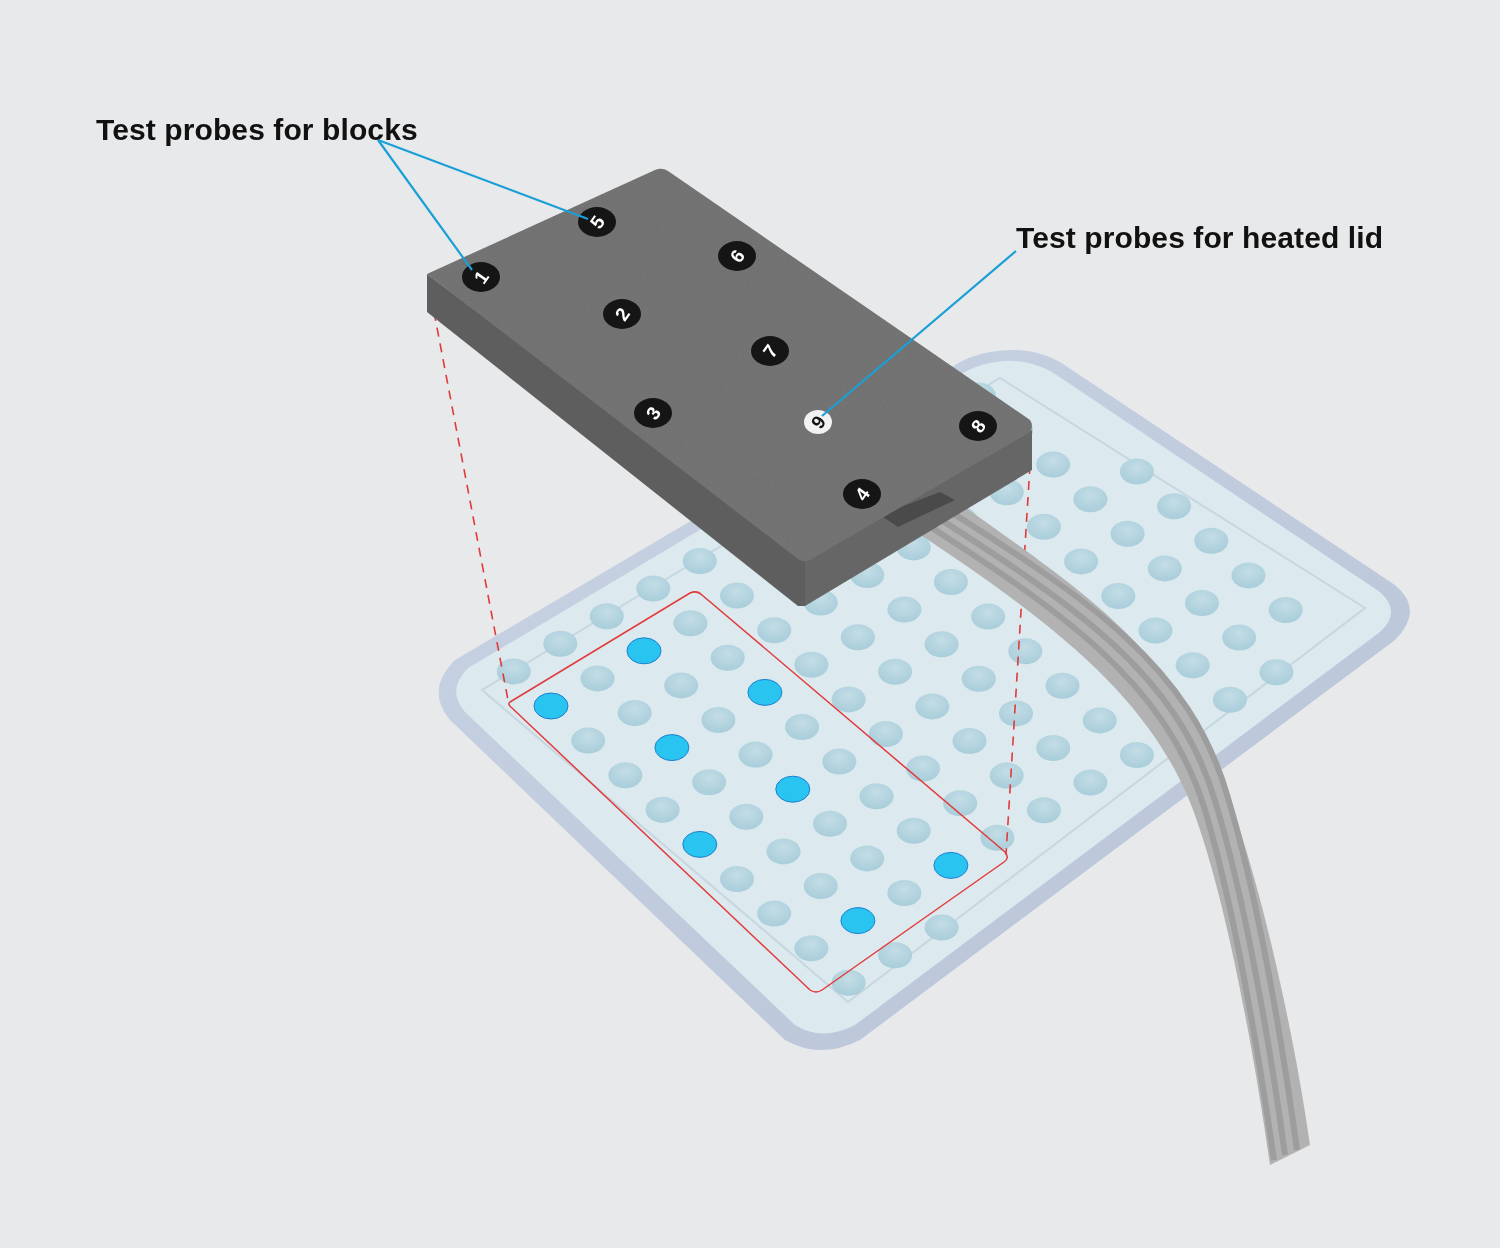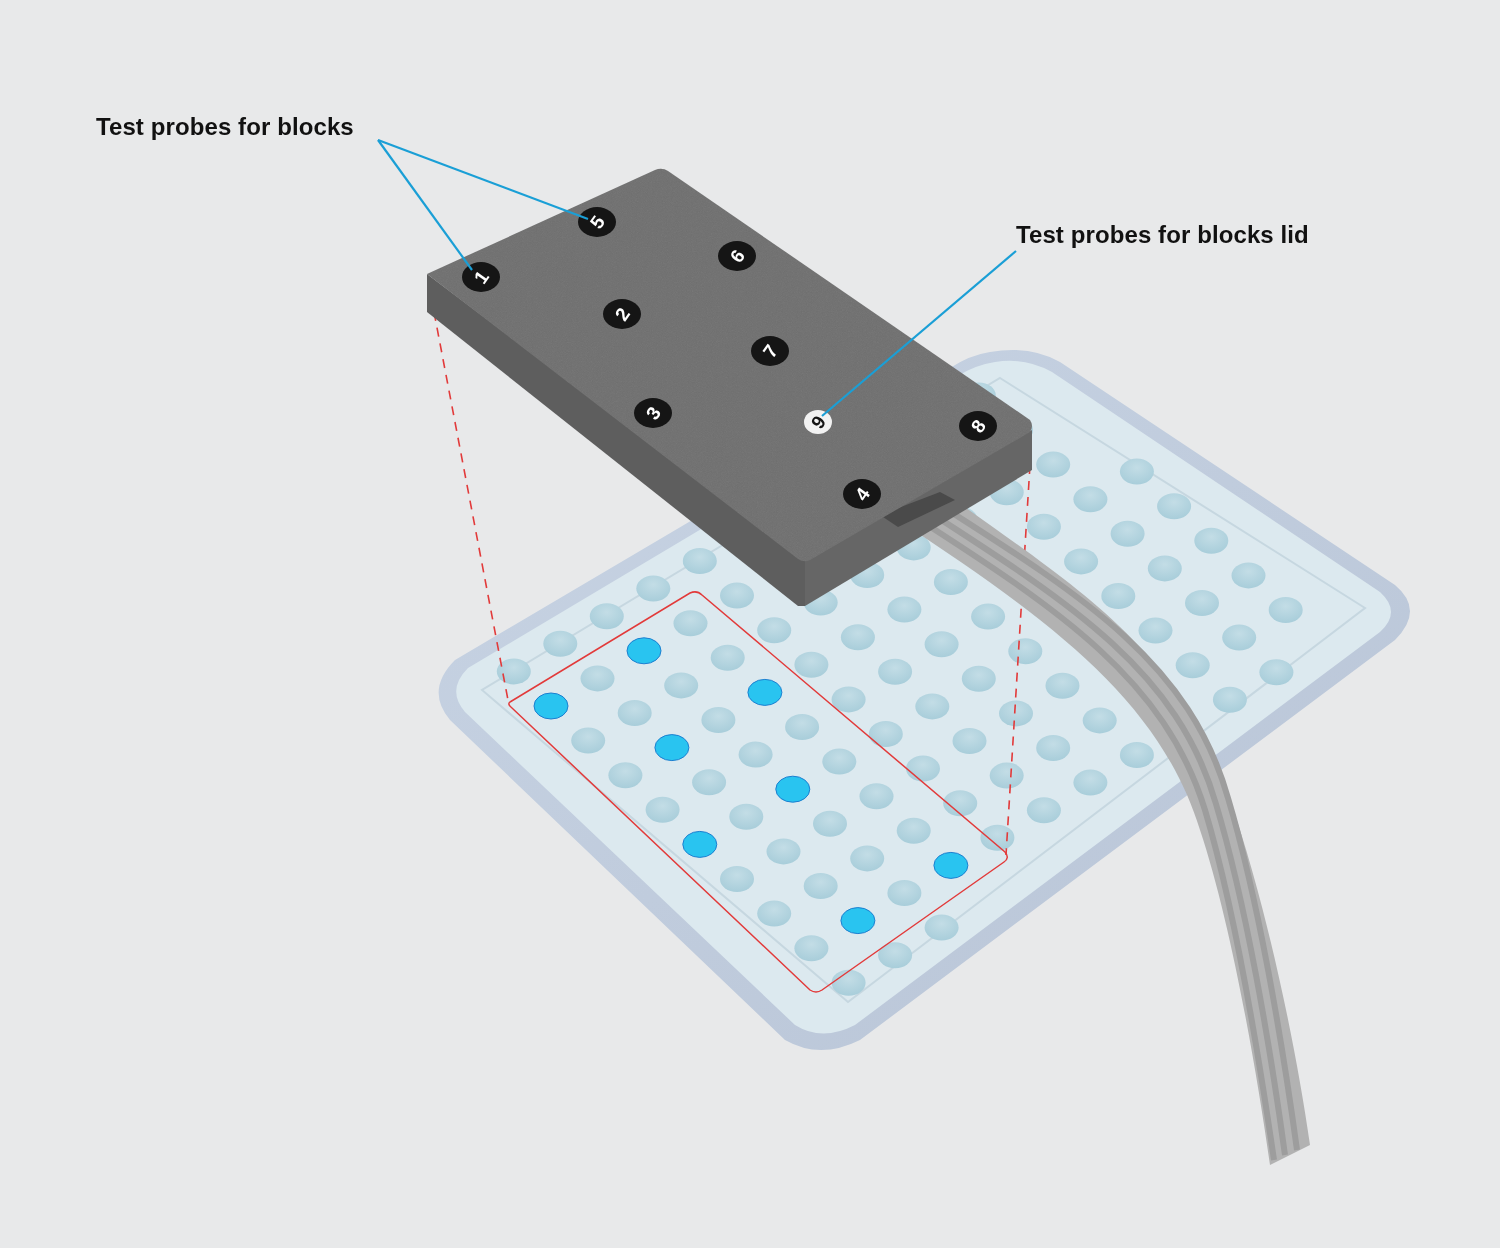--- a/index.html
+++ b/index.html
@@ -7,21 +7,21 @@
       width: 1500px; height: 1248px;
       background: #e8e9ea;
       font-family: "Liberation Sans", sans-serif;
       position: relative; overflow: hidden;
     }
     #stage { position: absolute; left: 0; top: 0; width: 1500px; height: 1248px; }
     .callout-label {
       position: absolute;
       font-family: "Liberation Sans", sans-serif;
       font-weight: bold;
-      font-size: 24px;
+      font-size: 30px;
       color: #111111;
       white-space: nowrap;
       letter-spacing: 0.1px;
       text-align: center;
     }
     #label-blocks { left: 96px; top: 113px; }
     #label-lid { left: 1016px; top: 221px; }
     .probe-num {
       font-family: "Liberation Sans", sans-serif;
       font-weight: bold;
@@ -240,13 +240,13 @@
   </g>
 
   <g stroke="#1a9fd6" stroke-width="2.2" fill="none">
     <line x1="378" y1="140" x2="472" y2="270"></line>
     <line x1="378" y1="140" x2="588" y2="219"></line>
     <line x1="1016" y1="251" x2="822" y2="416"></line>
   </g>
 </svg>
 
 <div id="label-blocks" class="callout-label">Test probes for blocks</div>
-<div id="label-lid" class="callout-label">Test probes for blocks lid</div>
+<div id="label-lid" class="callout-label">Test probes for heated lid</div>
 
 </body></html>

